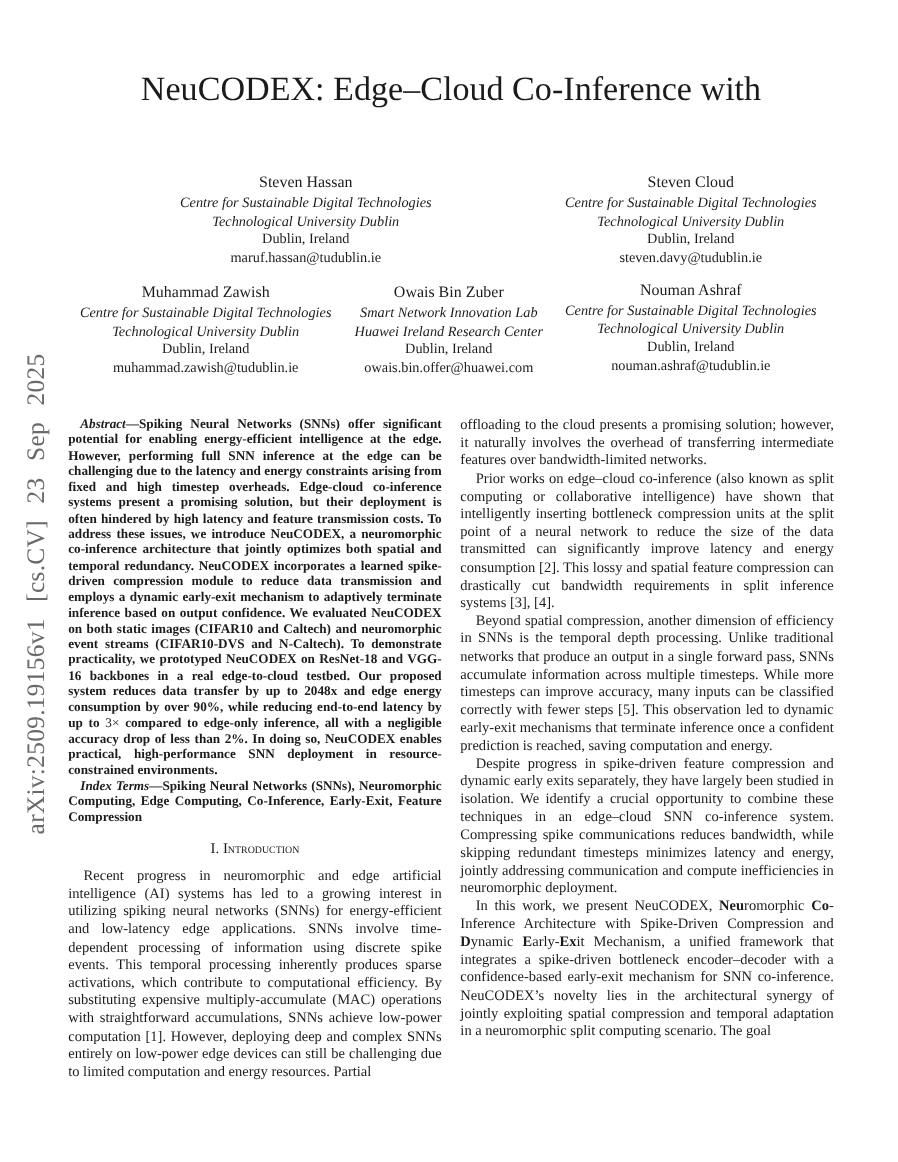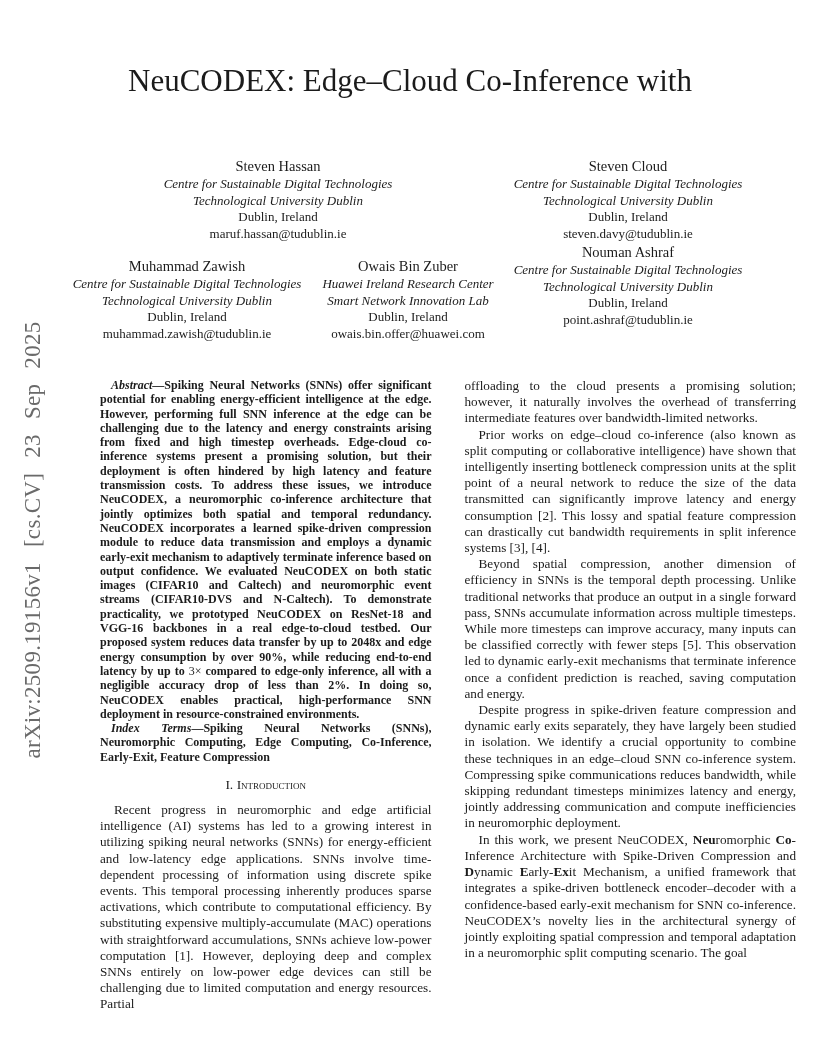--- a/index.html
+++ b/index.html
@@ -32,25 +32,25 @@
   }
 
   .author { position:absolute; text-align:center; font-size:13px; line-height:16.8px; }
   .author .author-name { font-size:14.5px; margin-bottom:1px; }
   .author .author-affil { font-style:italic; }
 
   .row1-a1 { top:158px; left:71px;  width:290px; }
   .row1-a2 { top:158px; left:421px; width:290px; }
   .row2-a1 { top:258px; left:0px;   width:250px; }
   .row2-a2 { top:258px; left:221px; width:250px; }
-  .row2-a3 { top:244px; left:438px; width:256px;text-align:center; }
+  .row2-a3 { top:256px; left:438px; width:256px;text-align:center; }
 
   .columns {
     position:absolute; top:378px; left:0; width:696px;
-    display:flex; gap:33px;margin-left:38px;
+    display:flex; gap:17px;
   }
   .col { width:340px; text-align:justify; hyphens:auto; }
 
   .abstract-par {
     font-size:12px; font-weight:bold; line-height:14.3px;
     text-indent:11px;
   }
   .section-heading {
     font-size:13.5px; font-weight:normal; text-align:center;
     margin:13px 0 9px 0;
@@ -92,32 +92,32 @@
     <div class="author row2-a1">
       <div class="author-name">Muhammad Zawish</div>
       <div class="author-affil">Centre for Sustainable Digital Technologies</div>
       <div class="author-affil">Technological University Dublin</div>
       <div class="author-loc">Dublin, Ireland</div>
       <div class="author-email">muhammad.zawish@tudublin.ie</div>
     </div>
 
     <div class="author row2-a2">
       <div class="author-name">Owais Bin Zuber</div>
+      <div class="author-affil">Smart Network Innovation Lab</div>
       <div class="author-affil">Huawei Ireland Research Center</div>
-      <div class="author-affil">Smart Network Innovation Lab</div>
       <div class="author-loc">Dublin, Ireland</div>
       <div class="author-email">owais.bin.offer@huawei.com</div>
     </div>
 
     <div class="author row2-a3">
       <div class="author-name">Nouman Ashraf</div>
       <div class="author-affil">Centre for Sustainable Digital Technologies</div>
       <div class="author-affil">Technological University Dublin</div>
       <div class="author-loc">Dublin, Ireland</div>
-      <div class="author-email">point.ashraf@tudublin.ie</div>
+      <div class="author-email">nouman.ashraf@tudublin.ie</div>
     </div>
 
     <div class="columns">
       <div class="col">
         <p class="abstract-par"><span style="font-style: italic;">Abstract</span><span>—Spiking Neural Networks (SNNs) offer significant potential for enabling energy-efficient intelligence at the edge. However, performing full SNN inference at the edge can be challenging due to the latency and energy constraints arising from fixed and high timestep overheads. Edge-cloud co-inference systems present a promising solution, but their deployment is often hindered by high latency and feature transmission costs. To address these issues, we introduce NeuCODEX, a neuromorphic co-inference architecture that jointly optimizes both spatial and temporal redundancy. NeuCODEX incorporates a learned spike-driven compression module to reduce data transmission and employs a dynamic early-exit mechanism to adaptively terminate inference based on output confidence. We evaluated NeuCODEX on both static images (CIFAR10 and Caltech) and neuromorphic event streams (CIFAR10-DVS and N-Caltech). To demonstrate practicality, we prototyped NeuCODEX on ResNet-18 and VGG-16 backbones in a real edge-to-cloud testbed. Our proposed system reduces data transfer by up to 2048x and edge energy consumption by over 90%, while reducing end-to-end latency by up to </span><span style="font-weight: normal;">3×</span><span> compared to edge-only inference, all with a negligible accuracy drop of less than 2%. In doing so, NeuCODEX enables practical, high-performance SNN deployment in resource-constrained environments.</span></p>
         <p class="abstract-par"><span style="font-style: italic;">Index Terms</span><span>—Spiking Neural Networks (SNNs), Neuromorphic Computing, Edge Computing, Co-Inference, Early-Exit, Feature Compression</span></p>
         <h2 class="section-heading">
           <span>I.</span>
           <span class="sc">Introduction</span>
         </h2>

